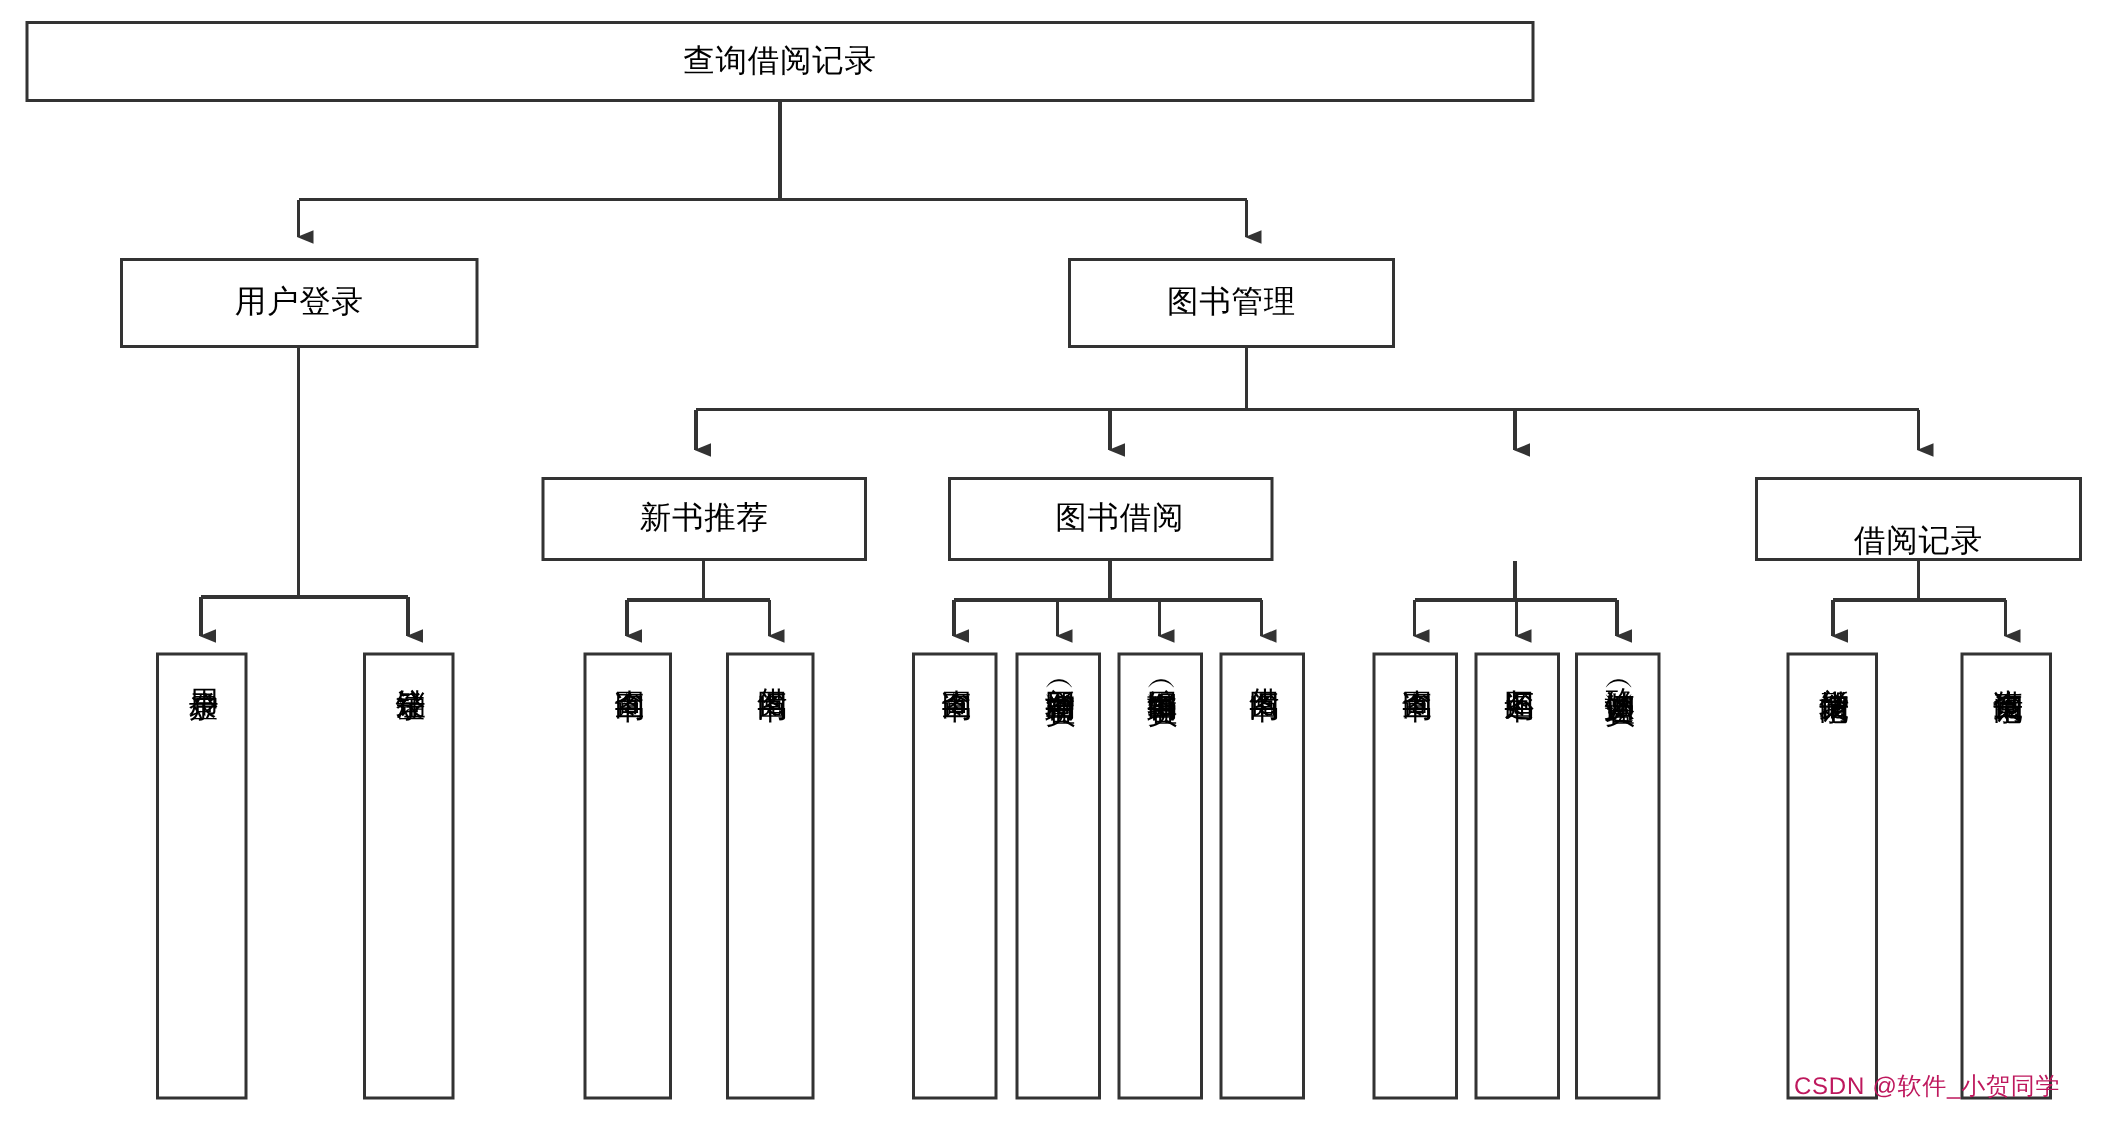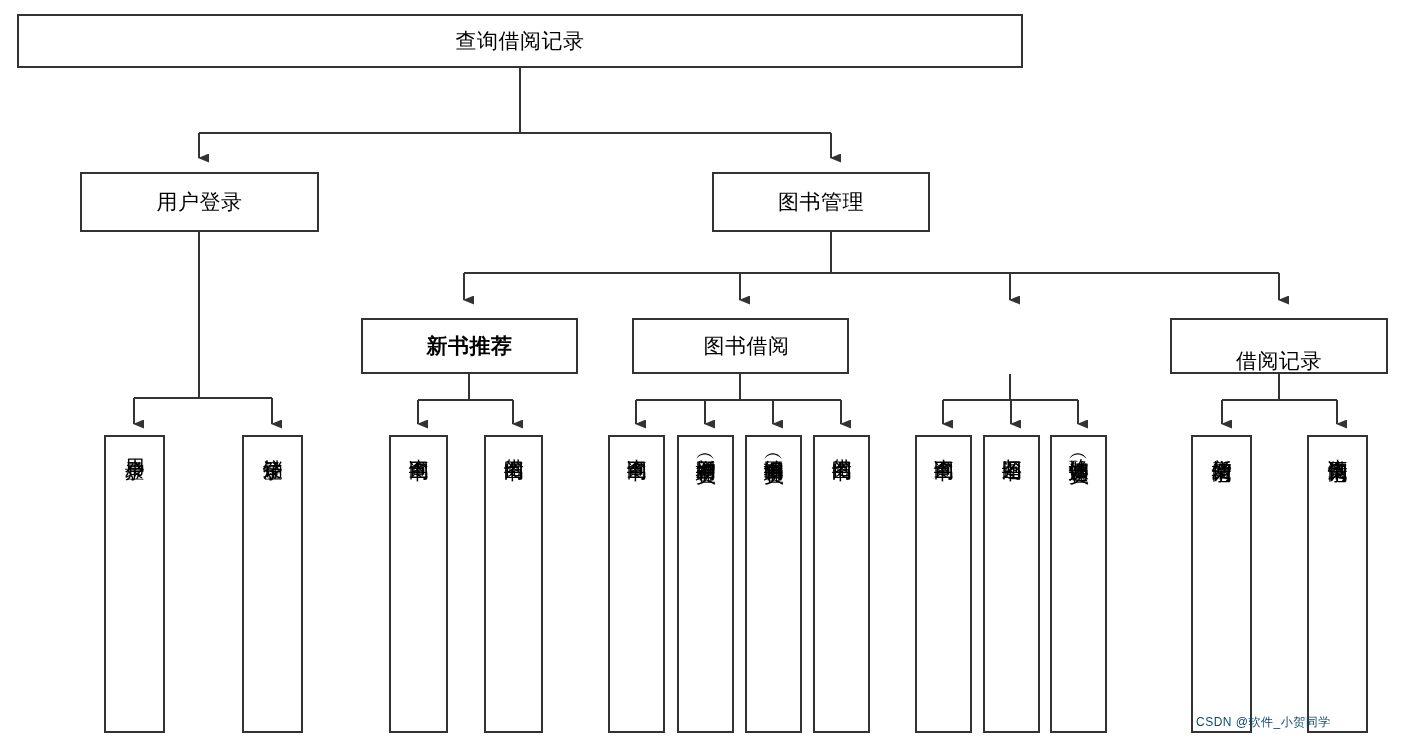--- a/index.html
+++ b/index.html
@@ -54,22 +54,22 @@
     line-height: 1.28;
     letter-spacing: 1px;
     white-space: nowrap;
     color: #000000;
   }
   .leaf-tall .vlabel {
     font-size: 20px;
   }
   .watermark {
     position: absolute;
-    font-size: 12px;
-    color: #0c4a6e;
+    font-size: 16px;
+    color: #be185d;
     white-space: nowrap;
     letter-spacing: 0.5px;
   }
 </style>
 </head>
 <body>
 
 <div id="diagram-root">
 
   <svg id="edge-layer" viewBox="0 0 1405 747" width="1405" height="747" xmlns="http://www.w3.org/2000/svg">
@@ -126,21 +126,21 @@
     <span>查询借阅记录</span>
   </div>
 
   <div class="node node-h" style="left:80px; top:172px; width:239px; height:60px;">
     <span>用户登录</span>
   </div>
   <div class="node node-h" style="left:712px; top:172px; width:218px; height:60px;">
     <span>图书管理</span>
   </div>
 
-  <div class="node node-h" style="left:361px; top:318px; width:217px; height:56px;font-weight:bold;">
+  <div class="node node-h" style="left:361px; top:318px; width:217px; height:56px;">
     <span>新书推荐</span>
   </div>
   <div class="node node-h" style="left:632px; top:318px; width:217px; height:56px;padding-left:12px;">
     <span>图书借阅</span>
   </div>
   <div class="node node-h" style="left:1170px; top:318px; width:218px; height:56px;align-items:flex-end;">
     <span>借阅记录</span>
   </div>
 
   <div class="node node-v" style="left:104px; top:435px; width:61px; height:298px;">

